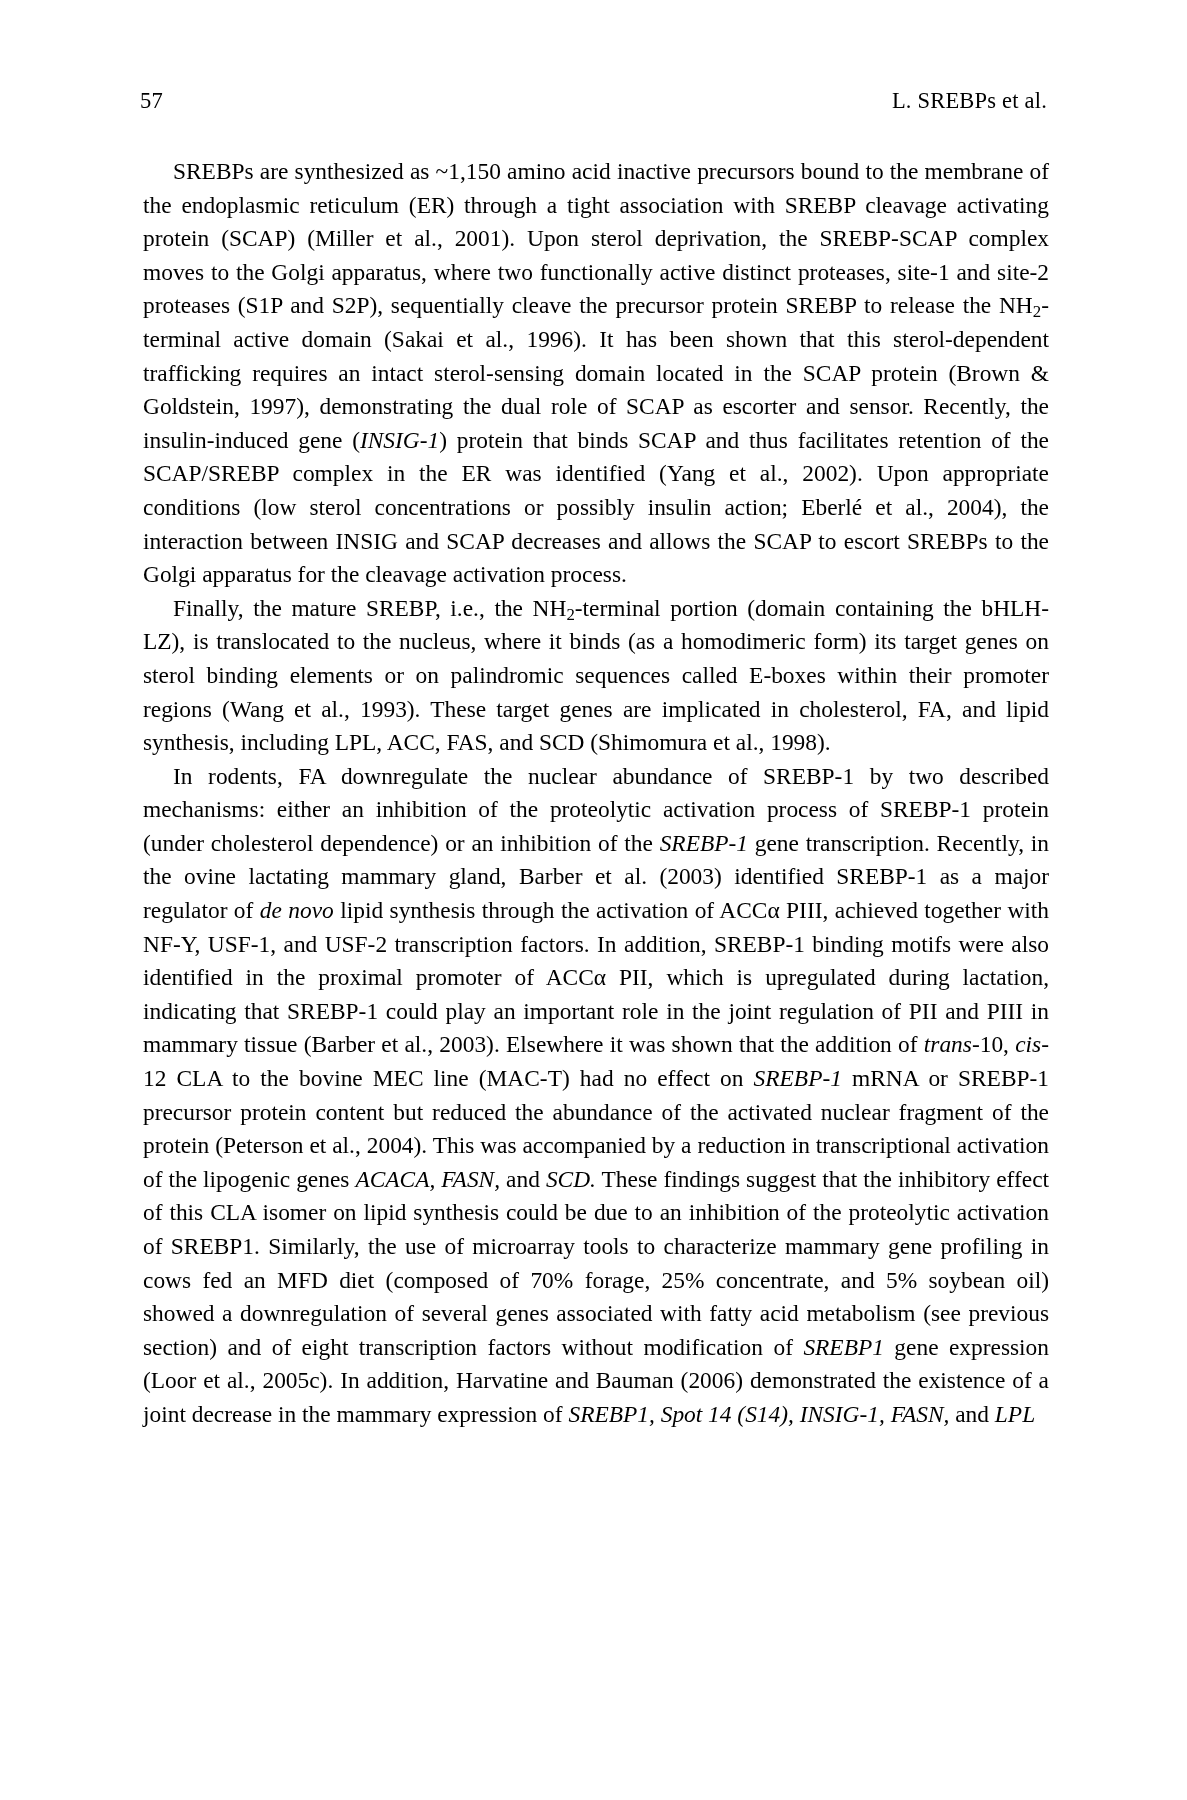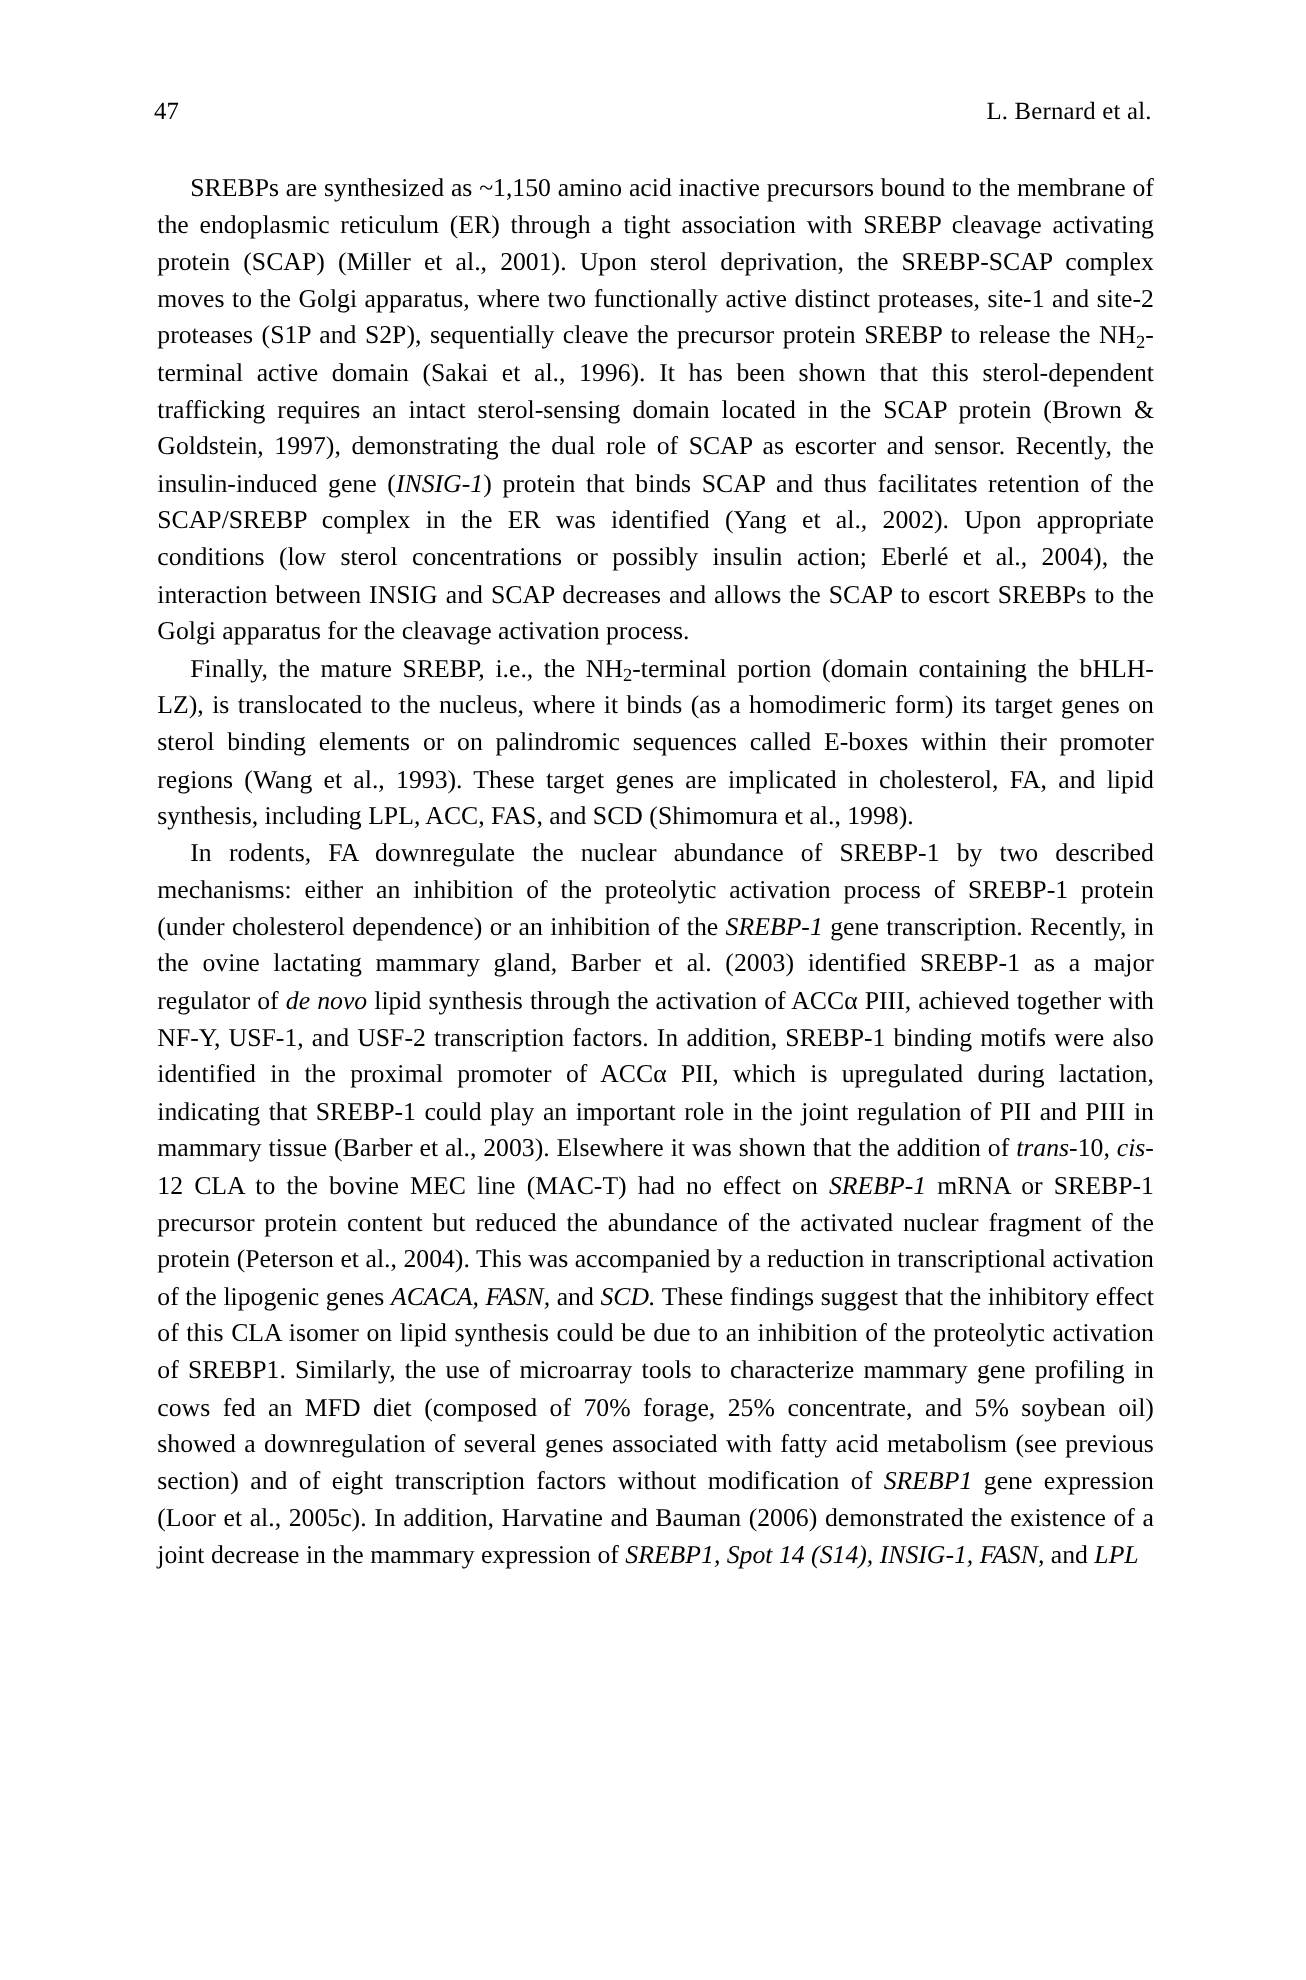--- a/index.html
+++ b/index.html
@@ -58,22 +58,22 @@
     vertical-align: -0.25em;
     line-height: 0;
   }
 </style>
 </head>
 <body>
 
 <div class="page">
 
   <div class="running-head">
-    <span class="folio">47</span>
-    <span class="head-title">L. Bernard et al.</span>
+    <span class="folio">57</span>
+    <span class="head-title">L. SREBPs et al.</span>
   </div>
 
   <div class="body-text">
     <p>SREBPs are synthesized as ~1,150 amino acid inactive precursors bound to the membrane of the endoplasmic reticulum (ER) through a tight association with SREBP cleavage activating protein (SCAP) (Miller et al., 2001). Upon sterol deprivation, the SREBP-SCAP complex moves to the Golgi apparatus, where two functionally active distinct proteases, site-1 and site-2 proteases (S1P and S2P), sequentially cleave the precursor protein SREBP to release the NH<sub>2</sub>-terminal active domain (Sakai et al., 1996). It has been shown that this sterol-dependent trafficking requires an intact sterol-sensing domain located in the SCAP protein (Brown &amp; Goldstein, 1997), demonstrating the dual role of SCAP as escorter and sensor. Recently, the insulin-induced gene (<i>INSIG-1</i>) protein that binds SCAP and thus facilitates retention of the SCAP/SREBP complex in the ER was identified (Yang et al., 2002). Upon appropriate conditions (low sterol concentrations or possibly insulin action; Eberlé et al., 2004), the interaction between INSIG and SCAP decreases and allows the SCAP to escort SREBPs to the Golgi apparatus for the cleavage activation process.</p>
     <p>Finally, the mature SREBP, i.e., the NH<sub>2</sub>-terminal portion (domain containing the bHLH-LZ), is translocated to the nucleus, where it binds (as a homodimeric form) its target genes on sterol binding elements or on palindromic sequences called E-boxes within their promoter regions (Wang et al., 1993). These target genes are implicated in cholesterol, FA, and lipid synthesis, including LPL, ACC, FAS, and SCD (Shimomura et al., 1998).</p>
     <p>In rodents, FA downregulate the nuclear abundance of SREBP-1 by two described mechanisms: either an inhibition of the proteolytic activation process of SREBP-1 protein (under cholesterol dependence) or an inhibition of the <i>SREBP-1</i> gene transcription. Recently, in the ovine lactating mammary gland, Barber et al. (2003) identified SREBP-1 as a major regulator of <i>de novo</i> lipid synthesis through the activation of ACCα PIII, achieved together with NF-Y, USF-1, and USF-2 transcription factors. In addition, SREBP-1 binding motifs were also identified in the proximal promoter of ACCα PII, which is upregulated during lactation, indicating that SREBP-1 could play an important role in the joint regulation of PII and PIII in mammary tissue (Barber et al., 2003). Elsewhere it was shown that the addition of <i>trans</i>-10, <i>cis</i>-12 CLA to the bovine MEC line (MAC-T) had no effect on <i>SREBP-1</i> mRNA or SREBP-1 precursor protein content but reduced the abundance of the activated nuclear fragment of the protein (Peterson et al., 2004). This was accompanied by a reduction in transcriptional activation of the lipogenic genes <i>ACACA, FASN,</i> and <i>SCD.</i> These findings suggest that the inhibitory effect of this CLA isomer on lipid synthesis could be due to an inhibition of the proteolytic activation of SREBP1. Similarly, the use of microarray tools to characterize mammary gene profiling in cows fed an MFD diet (composed of 70% forage, 25% concentrate, and 5% soybean oil) showed a downregulation of several genes associated with fatty acid metabolism (see previous section) and of eight transcription factors without modification of <i>SREBP1</i> gene expression (Loor et al., 2005c). In addition, Harvatine and Bauman (2006) demonstrated the existence of a joint decrease in the mammary expression of <i>SREBP1, Spot 14 (S14), INSIG-1, FASN,</i> and <i>LPL</i></p>
   </div>
 
 </div>
 

